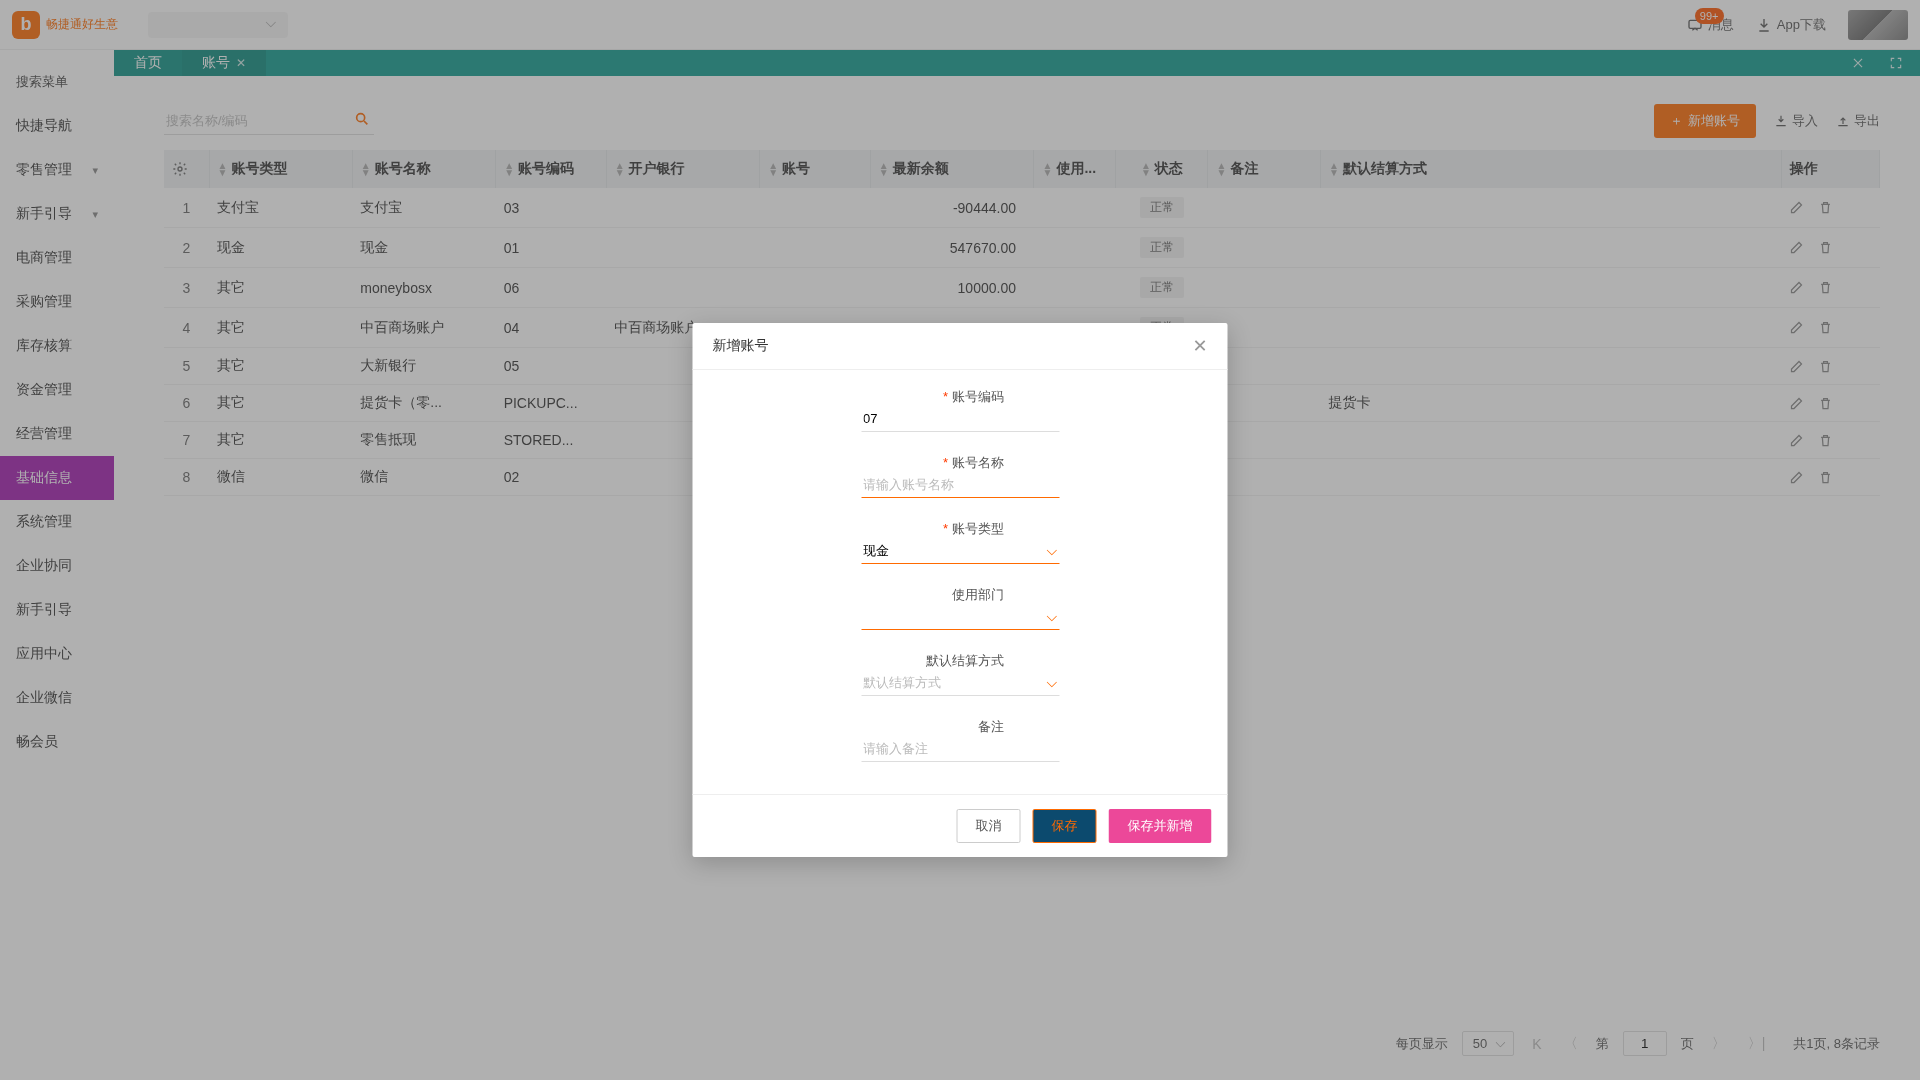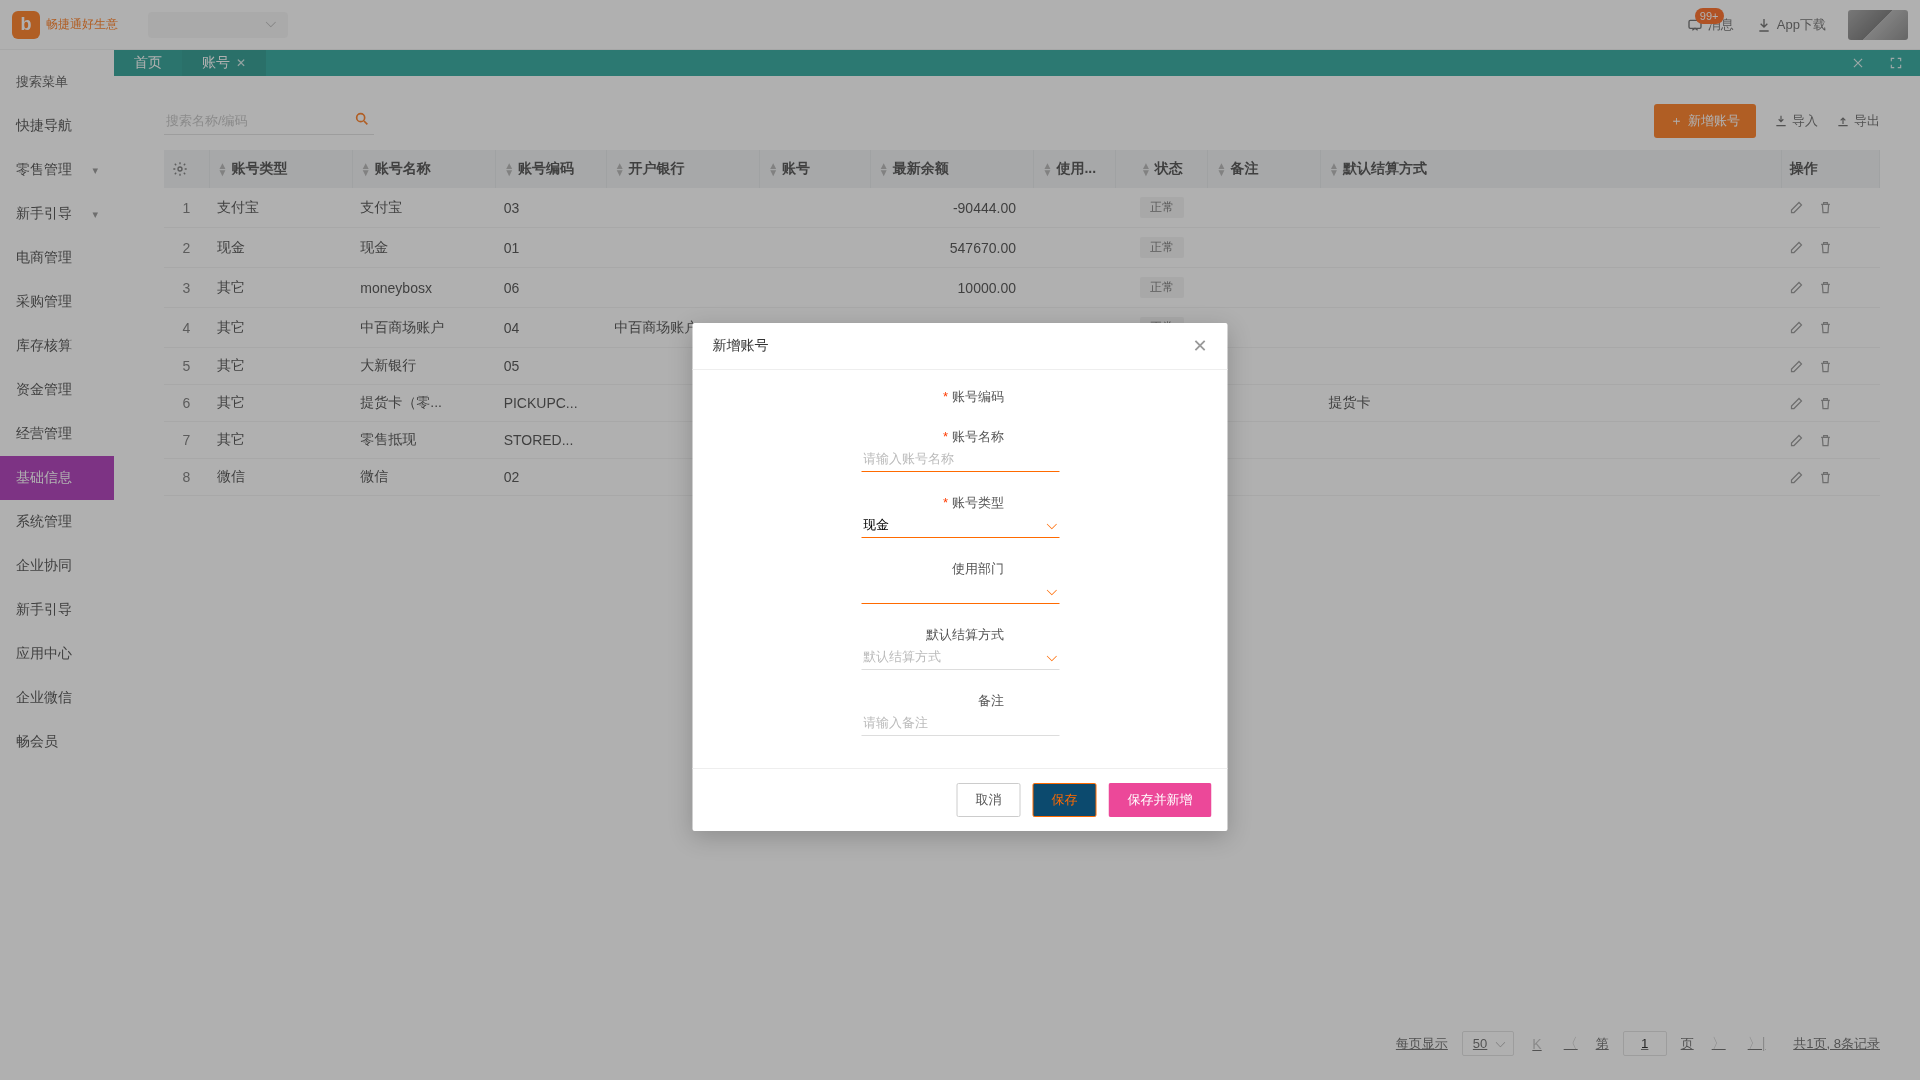--- a/index.html
+++ b/index.html
@@ -54,21 +54,21 @@
 thead th.gear { width:44px; text-align:center; }
 tbody td { padding:9px 8px; border-bottom:1px solid #f1f1f1; font-size:14px; color:#333; }
 tbody tr td.idx { text-align:center; color:#666; }
 .amount { text-align:right; padding-right:18px; }
 .status-tag { background:#f1f1f1; color:#666; font-size:12px; padding:2px 10px; border-radius:2px; display:inline-block; }
 .row-actions { display:flex; gap:14px; justify-content:flex-start; }
 .row-action-ico { width:15px; height:15px; color:#888; cursor:pointer; }
 .col-idx{width:48px}.col-type{width:140px}.col-name{width:140px}.col-code{width:108px}.col-bank{width:150px}.col-acct{width:108px}.col-bal{width:160px}.col-dept{width:80px}.col-status{width:90px;text-align:center}.col-memo{width:110px}.col-method{width:450px}.col-ops{width:96px}
 
 
-.pager { position:absolute; right:40px; bottom:24px; display:flex; align-items:center; gap:14px; color:#555; font-size:13px;text-decoration:underline; }
+.pager { position:absolute; right:40px; bottom:24px; display:flex; align-items:center; gap:14px; color:#555; font-size:13px; }
 .pager .size-sel { border:1px solid #ddd; padding:4px 26px 4px 10px; border-radius:2px; position:relative; }
 .pager .size-sel::after { content:"⌵"; position:absolute; right:8px; top:3px; color:#999; }
 .pager .pg-btn { color:#bbb; padding:0 4px; cursor:pointer; font-size:14px; }
 .pager .pg-input { width:44px; border:1px solid #ddd; text-align:center; padding:4px 0; border-radius:2px; }
 
 
 .overlay { position:absolute; inset:0; background:rgba(80,80,80,0.45); z-index:50; }
 .modal { position:absolute; left:50%; top:323px; transform:translateX(-50%); width:535px; background:#fff; border-radius:2px; box-shadow:0 6px 24px rgba(0,0,0,0.2); z-index:60; }
 .modal-header { padding:14px 20px; border-bottom:1px solid #eee; display:flex; align-items:center; }
 .modal-title { font-size:14px; color:#333; }
@@ -485,20 +485,21 @@
 
 <div class="overlay"></div>
 <div class="modal">
   <div class="modal-header">
     <span class="modal-title">新增账号</span>
     <span class="modal-close">✕</span>
   </div>
   <div class="modal-body">
     <div class="form-row">
       <div class="form-label"><span class="req">*</span><span>账号编码</span></div>
+      <div class="form-control"><input value="07" style=""></div>
     </div>
     <div class="form-row">
       <div class="form-label"><span class="req">*</span><span>账号名称</span></div>
       <div class="form-control invalid"><input placeholder="请输入账号名称" style=""></div>
     </div>
     <div class="form-row">
       <div class="form-label"><span class="req">*</span><span>账号类型</span></div>
       <div class="form-control invalid"><input value="现金" style=""><span class="chev">⌵</span></div>
     </div>
     <div class="form-row">

